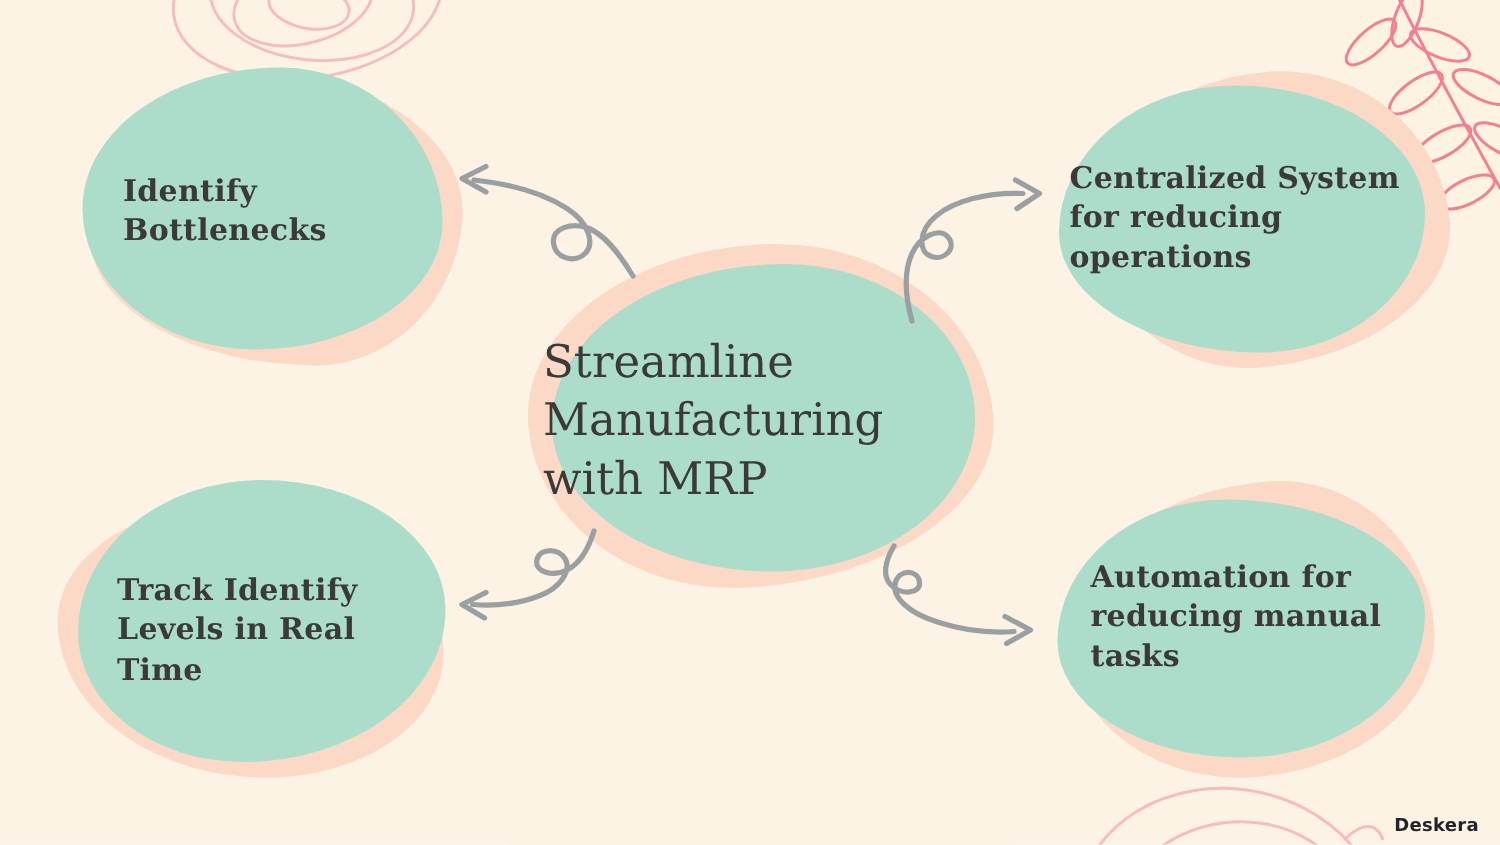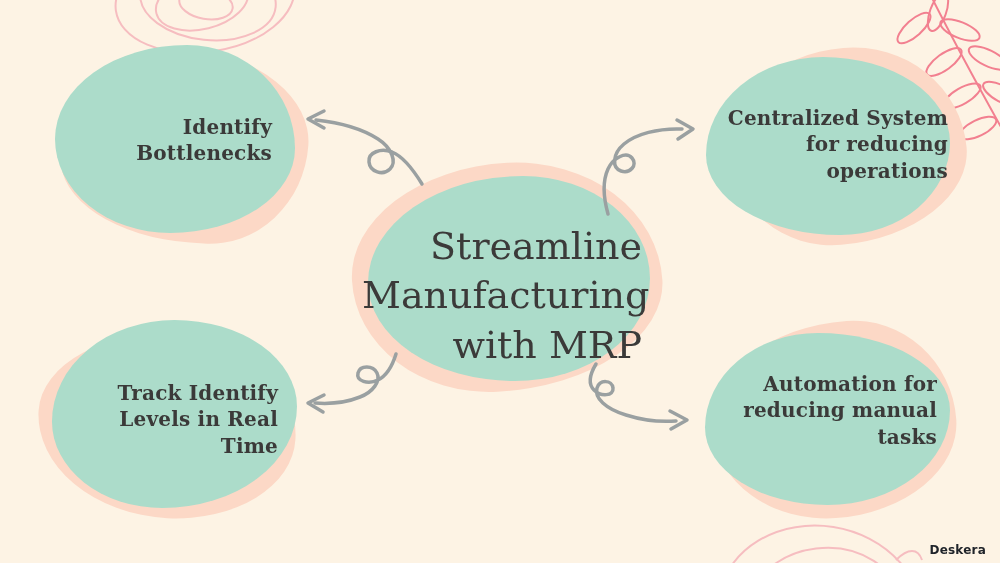--- a/index.html
+++ b/index.html
@@ -4,26 +4,26 @@
 <style>
   html,body{margin:0;padding:0;}
   .canvas{
     position:relative;width:1000px;height:563px;overflow:hidden;
     background:#fdf3e4;font-family:"DejaVu Serif", serif;
   }
   .blob{position:absolute;}
   .peach{background:#fcd8c6;}
   .mint{background:#acdcca;}
   .node-label{
-    position:absolute;color:#3b3a39;font-weight:bold;text-align:right;
+    position:absolute;color:#3b3a39;font-weight:bold;text-align:left;
     font-size:20px;line-height:1.32;letter-spacing:0.2px;
   }
   .center-label{
-    position:absolute;color:#3b3a39;font-weight:normal;text-align:right;
-    font-size:38px;line-height:1.3;
+    position:absolute;color:#3b3a39;font-weight:normal;text-align:left;
+    font-size:30px;line-height:1.3;
   }
   .overlay{position:absolute;left:0;top:0;width:1000px;height:563px;pointer-events:none;}
   .logo{
     position:absolute;right:14px;bottom:6px;
     font-family:"DejaVu Sans", sans-serif;font-weight:bold;
     font-size:12px;color:#20242a;letter-spacing:0.2px;
   }
 
   
   .tl-peach{left:62px;top:50px;width:246px;height:192px;border-radius:46% 54% 42% 58% / 52% 48% 58% 42%;transform:rotate(4deg);}

